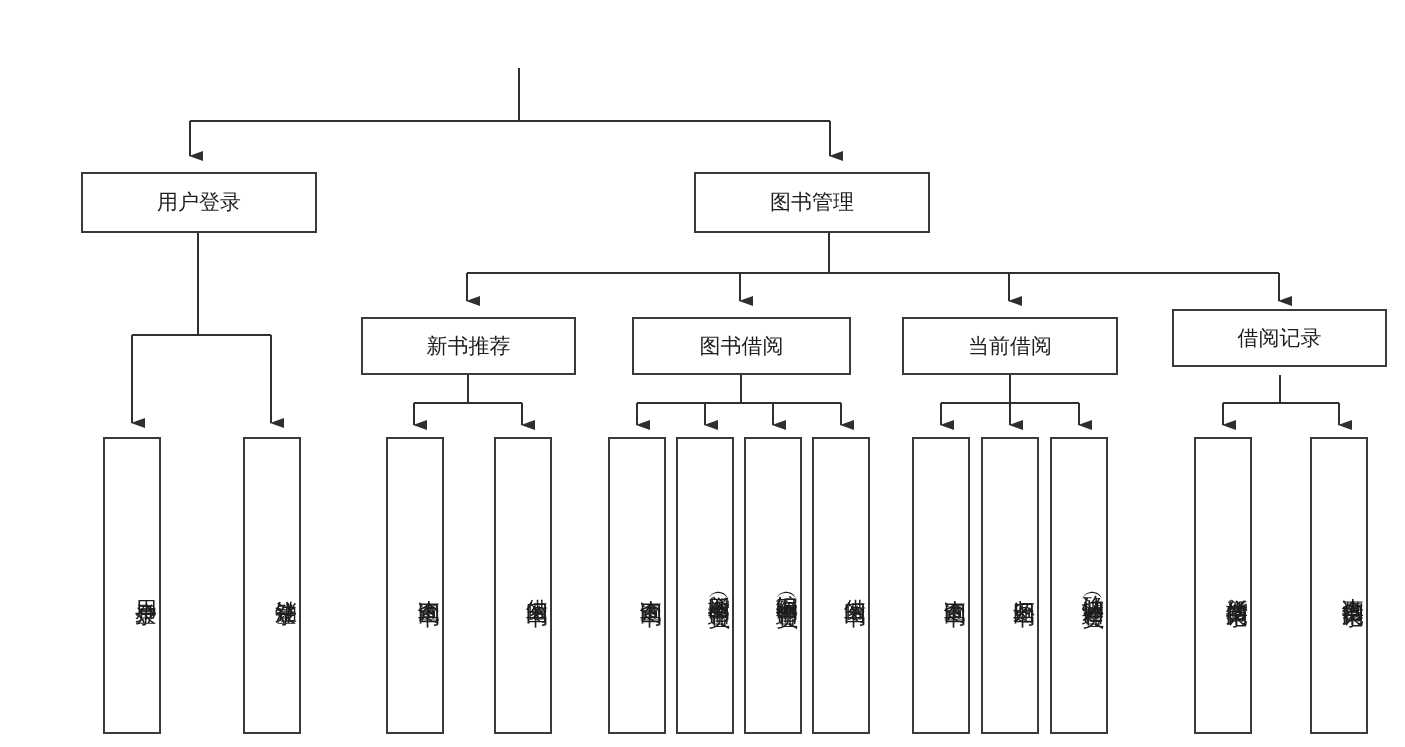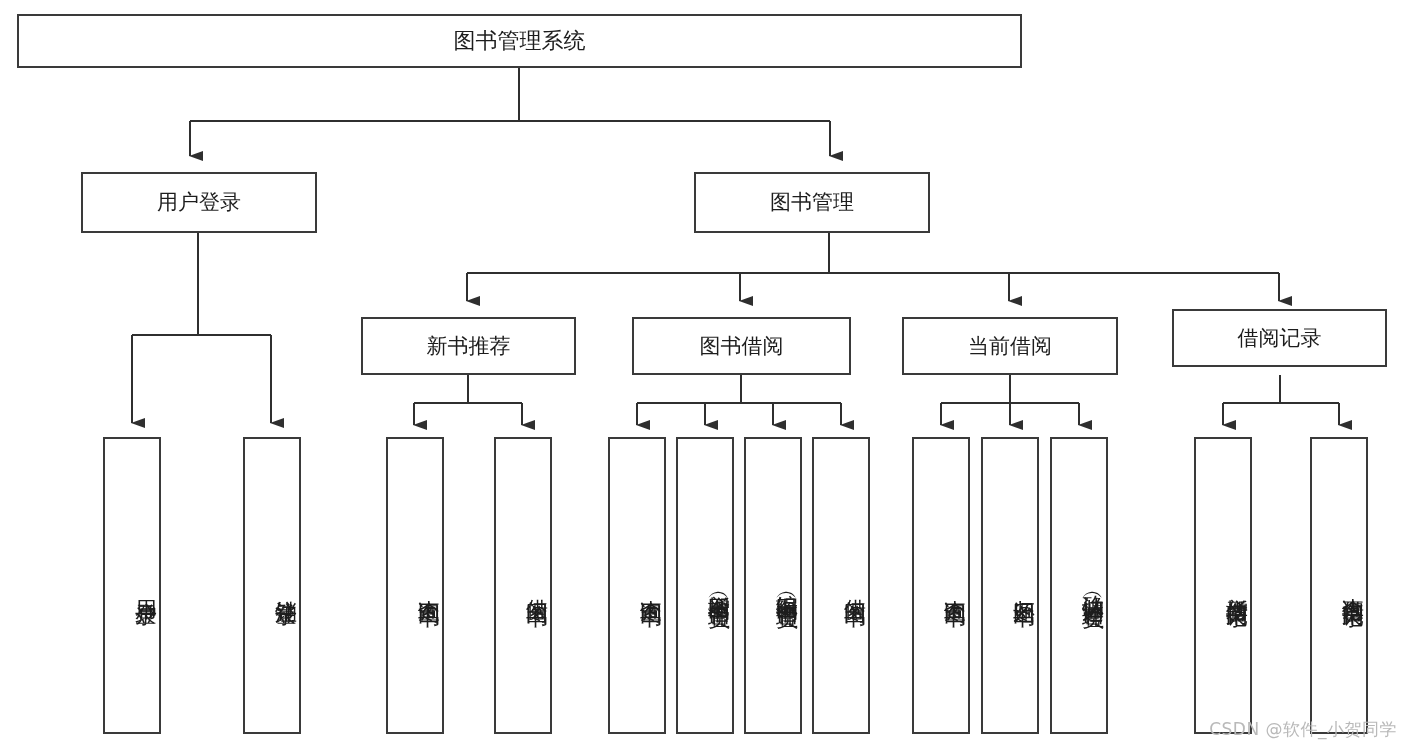--- a/index.html
+++ b/index.html
@@ -104,23 +104,20 @@
       <path d="M1010,403 L1010,425" marker-end="url(#arw)"></path>
       <path d="M1079,403 L1079,425" marker-end="url(#arw)"></path>
 
       <path d="M1280,375 L1280,403"></path>
       <path d="M1223,403 L1339,403"></path>
       <path d="M1223,403 L1223,425" marker-end="url(#arw)"></path>
       <path d="M1339,403 L1339,425" marker-end="url(#arw)"></path>
     </g>
   </svg>
 
-  <div class="node root" style="left:17px;top:14px;width:1005px;height:54px;">
-    <span>图书管理系统</span>
-  </div>
 
   <div class="node lvl2" style="left:81px;top:172px;width:236px;height:61px;">
     <span>用户登录</span>
   </div>
 
   <div class="node lvl2" style="left:694px;top:172px;width:236px;height:61px;">
     <span>图书管理</span>
   </div>
 
   <div class="node lvl3" style="left:361px;top:317px;width:215px;height:58px;justify-content:center;">
@@ -184,15 +181,14 @@
   </div>
 
   <div class="node leaf" style="left:1194px;top:437px;width:58px;height:297px;">
     <span class="vtext">新增借阅记录</span>
   </div>
 
   <div class="node leaf" style="left:1310px;top:437px;width:58px;height:297px;">
     <span class="vtext">查询借阅记录</span>
   </div>
 
-  <div class="watermark">CSDN @软件_小贺同学</div>
 
 </div>
 
 </body></html>

